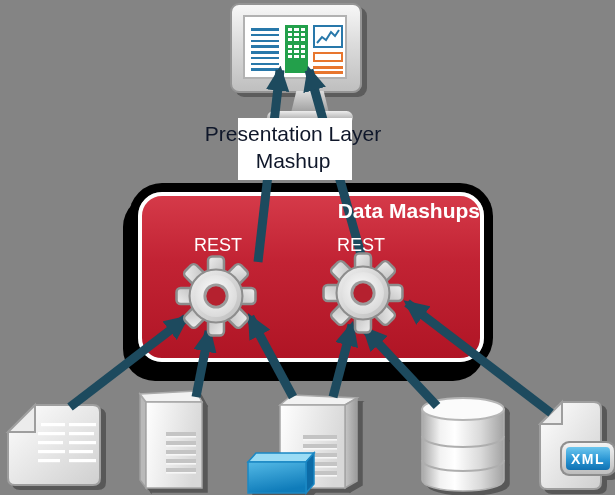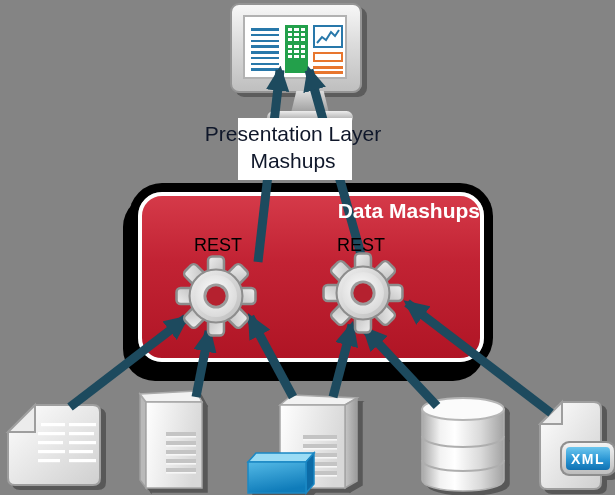--- a/index.html
+++ b/index.html
@@ -47,21 +47,21 @@
   
   .mashup-box{
     left:138px;top:192px;width:346px;height:170px;box-sizing:border-box;
     background:linear-gradient(180deg,#d53a49 0%,#c22334 40%,#b01525 100%);
     border:4px solid #ffffff;border-radius:24px;
     box-shadow:0 0 0 9px #000, -7px 11px 0 8px #000;
     z-index:1;
   }
   .mashup-title{left:140px;top:199px;width:340px;text-align:right;z-index:4;
     color:#fff;font-size:21px;font-weight:bold;}
-  .rest-label{width:84px;text-align:center;color:#000000;font-size:18px;z-index:4;}
+  .rest-label{width:84px;text-align:center;color:#ffffff;font-size:18px;z-index:4;}
   .rest-left{left:176px;top:235px;}
   .rest-right{left:319px;top:235px;}
 
   .gear{z-index:4;}
   .arrow-layer{left:0;top:0;z-index:3;}
   .src-icon{z-index:2;filter:drop-shadow(5px 4px 0 rgba(0,0,0,0.33));}
 </style>
 </head>
 <body>
 
@@ -157,21 +157,21 @@
       <div class="orange-bar" style="top:49px"></div>
       <div class="orange-bar" style="top:54px"></div>
     </div>
   </div>
   <div class="abs stand-neck"></div>
   <div class="abs stand-base"></div>
 
   <div class="abs pl-box"></div>
   <div class="abs pl-text">
     <div>Presentation Layer</div>
-    <div>Mashups</div>
+    <div>Mashup</div>
   </div>
 
   <div class="abs mashup-box"></div>
   <div class="abs mashup-title">Data Mashups</div>
   <div class="abs rest-label rest-left">REST</div>
   <div class="abs rest-label rest-right">REST</div>
 
   <svg class="abs src-icon" style="left:5px;top:402px" width="100" height="90" viewBox="0 0 100 90">
     <path d="M30,3 H88 Q95,3 95,10 V76 Q95,83 88,83 H10 Q3,83 3,76 V30 Z" fill="url(#whiteGrad)" stroke="#9e9e9e" stroke-width="2"></path>
     <path d="M30,3 L3,30 L30,30 Z" fill="#ececec" stroke="#9e9e9e" stroke-width="2"></path>

